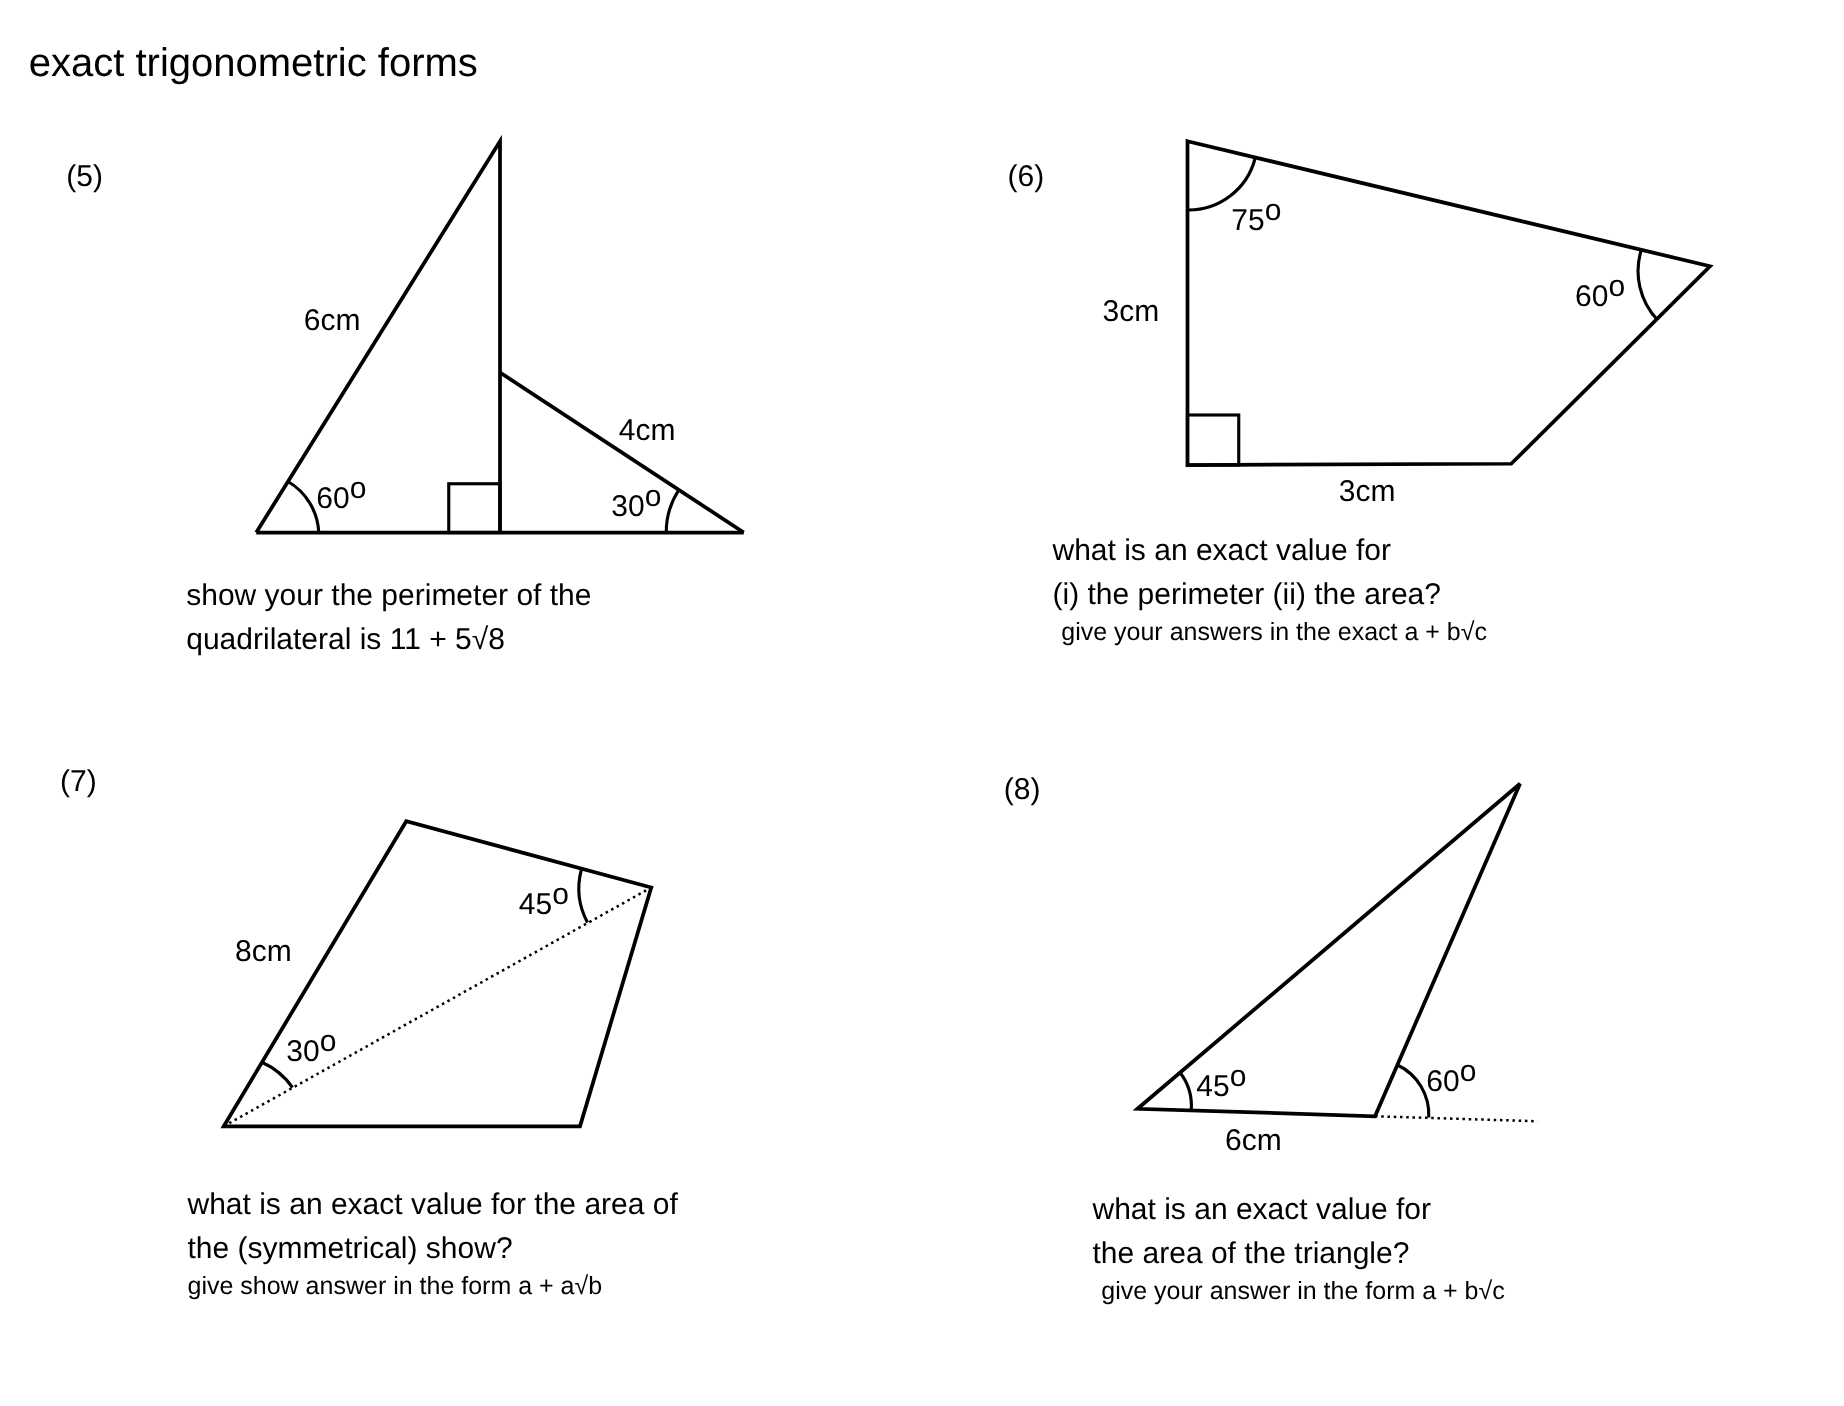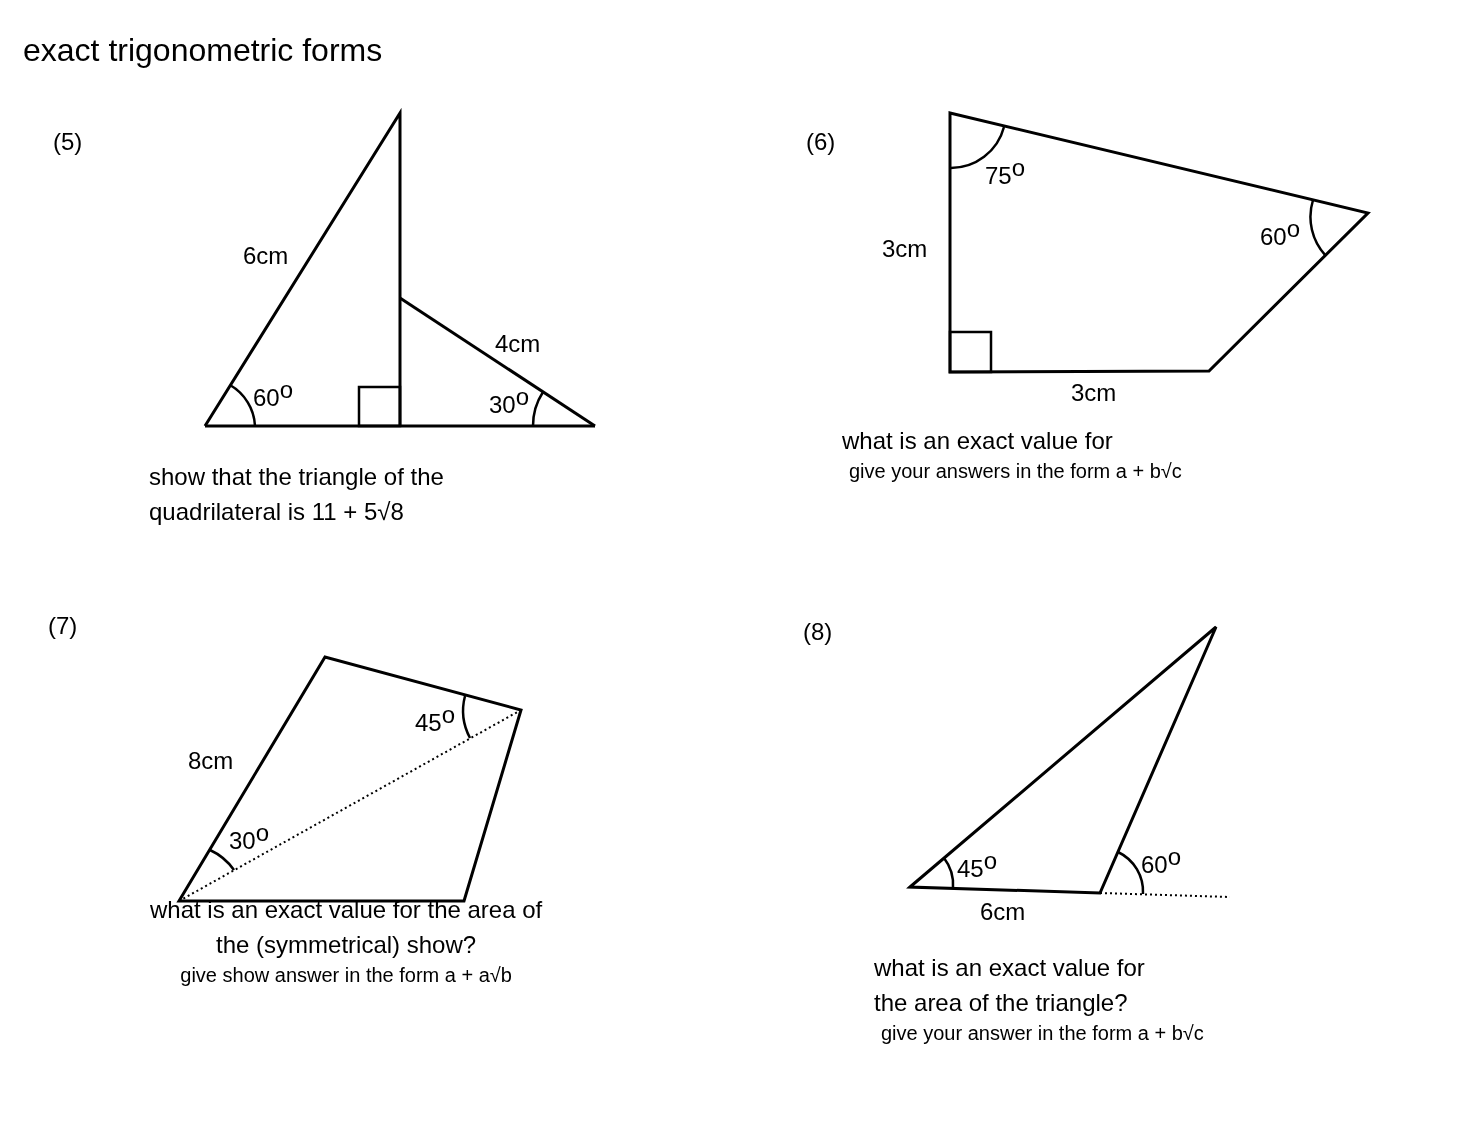--- a/index.html
+++ b/index.html
@@ -64,30 +64,31 @@
     <line x1="1100" y1="893" x2="1230" y2="897" stroke-width="2" stroke-dasharray="2,3"></line>
     <path d="M 944 858 A 44 44 0 0 1 953 888" stroke-width="2.5"></path>
     <path d="M 1118 852 A 44 44 0 0 1 1143 894" stroke-width="2.5"></path>
   </g>
   <text x="980" y="920">6cm</text>
   <text x="957" y="877"><tspan>45</tspan><tspan class="deg" dy="-8">o</tspan></text>
   <text x="1141" y="873"><tspan>60</tspan><tspan class="deg" dy="-8">o</tspan></text>
 </svg>
 
 <div class="abs q" style="left:149px; top:459px;">
-  <div>show that the triangle of the</div>
+  <div>show your the perimeter of the</div>
   <div>quadrilateral is 11 + 5√8</div>
 </div>
 
 <div class="abs" style="left:842px; top:423px;">
   <div class="q">what is an exact value for</div>
-  <div class="hint" style="padding-left:7px;">give your answers in the form a + b√c</div>
+  <div class="q">(i) the perimeter (ii) the area?</div>
+  <div class="hint" style="padding-left:7px;">give your answers in the exact a + b√c</div>
 </div>
 
-<div class="abs" style="left:150px; top:892px;text-align:center;">
+<div class="abs" style="left:150px; top:946px;">
   <div class="q">what is an exact value for the area of</div>
   <div class="q">the (symmetrical) show?</div>
   <div class="hint">give show answer in the form a + a√b</div>
 </div>
 
 <div class="abs" style="left:874px; top:950px;">
   <div class="q">what is an exact value for</div>
   <div class="q">the area of the triangle?</div>
   <div class="hint" style="padding-left:7px;">give your answer in the form a + b√c</div>
 </div>

